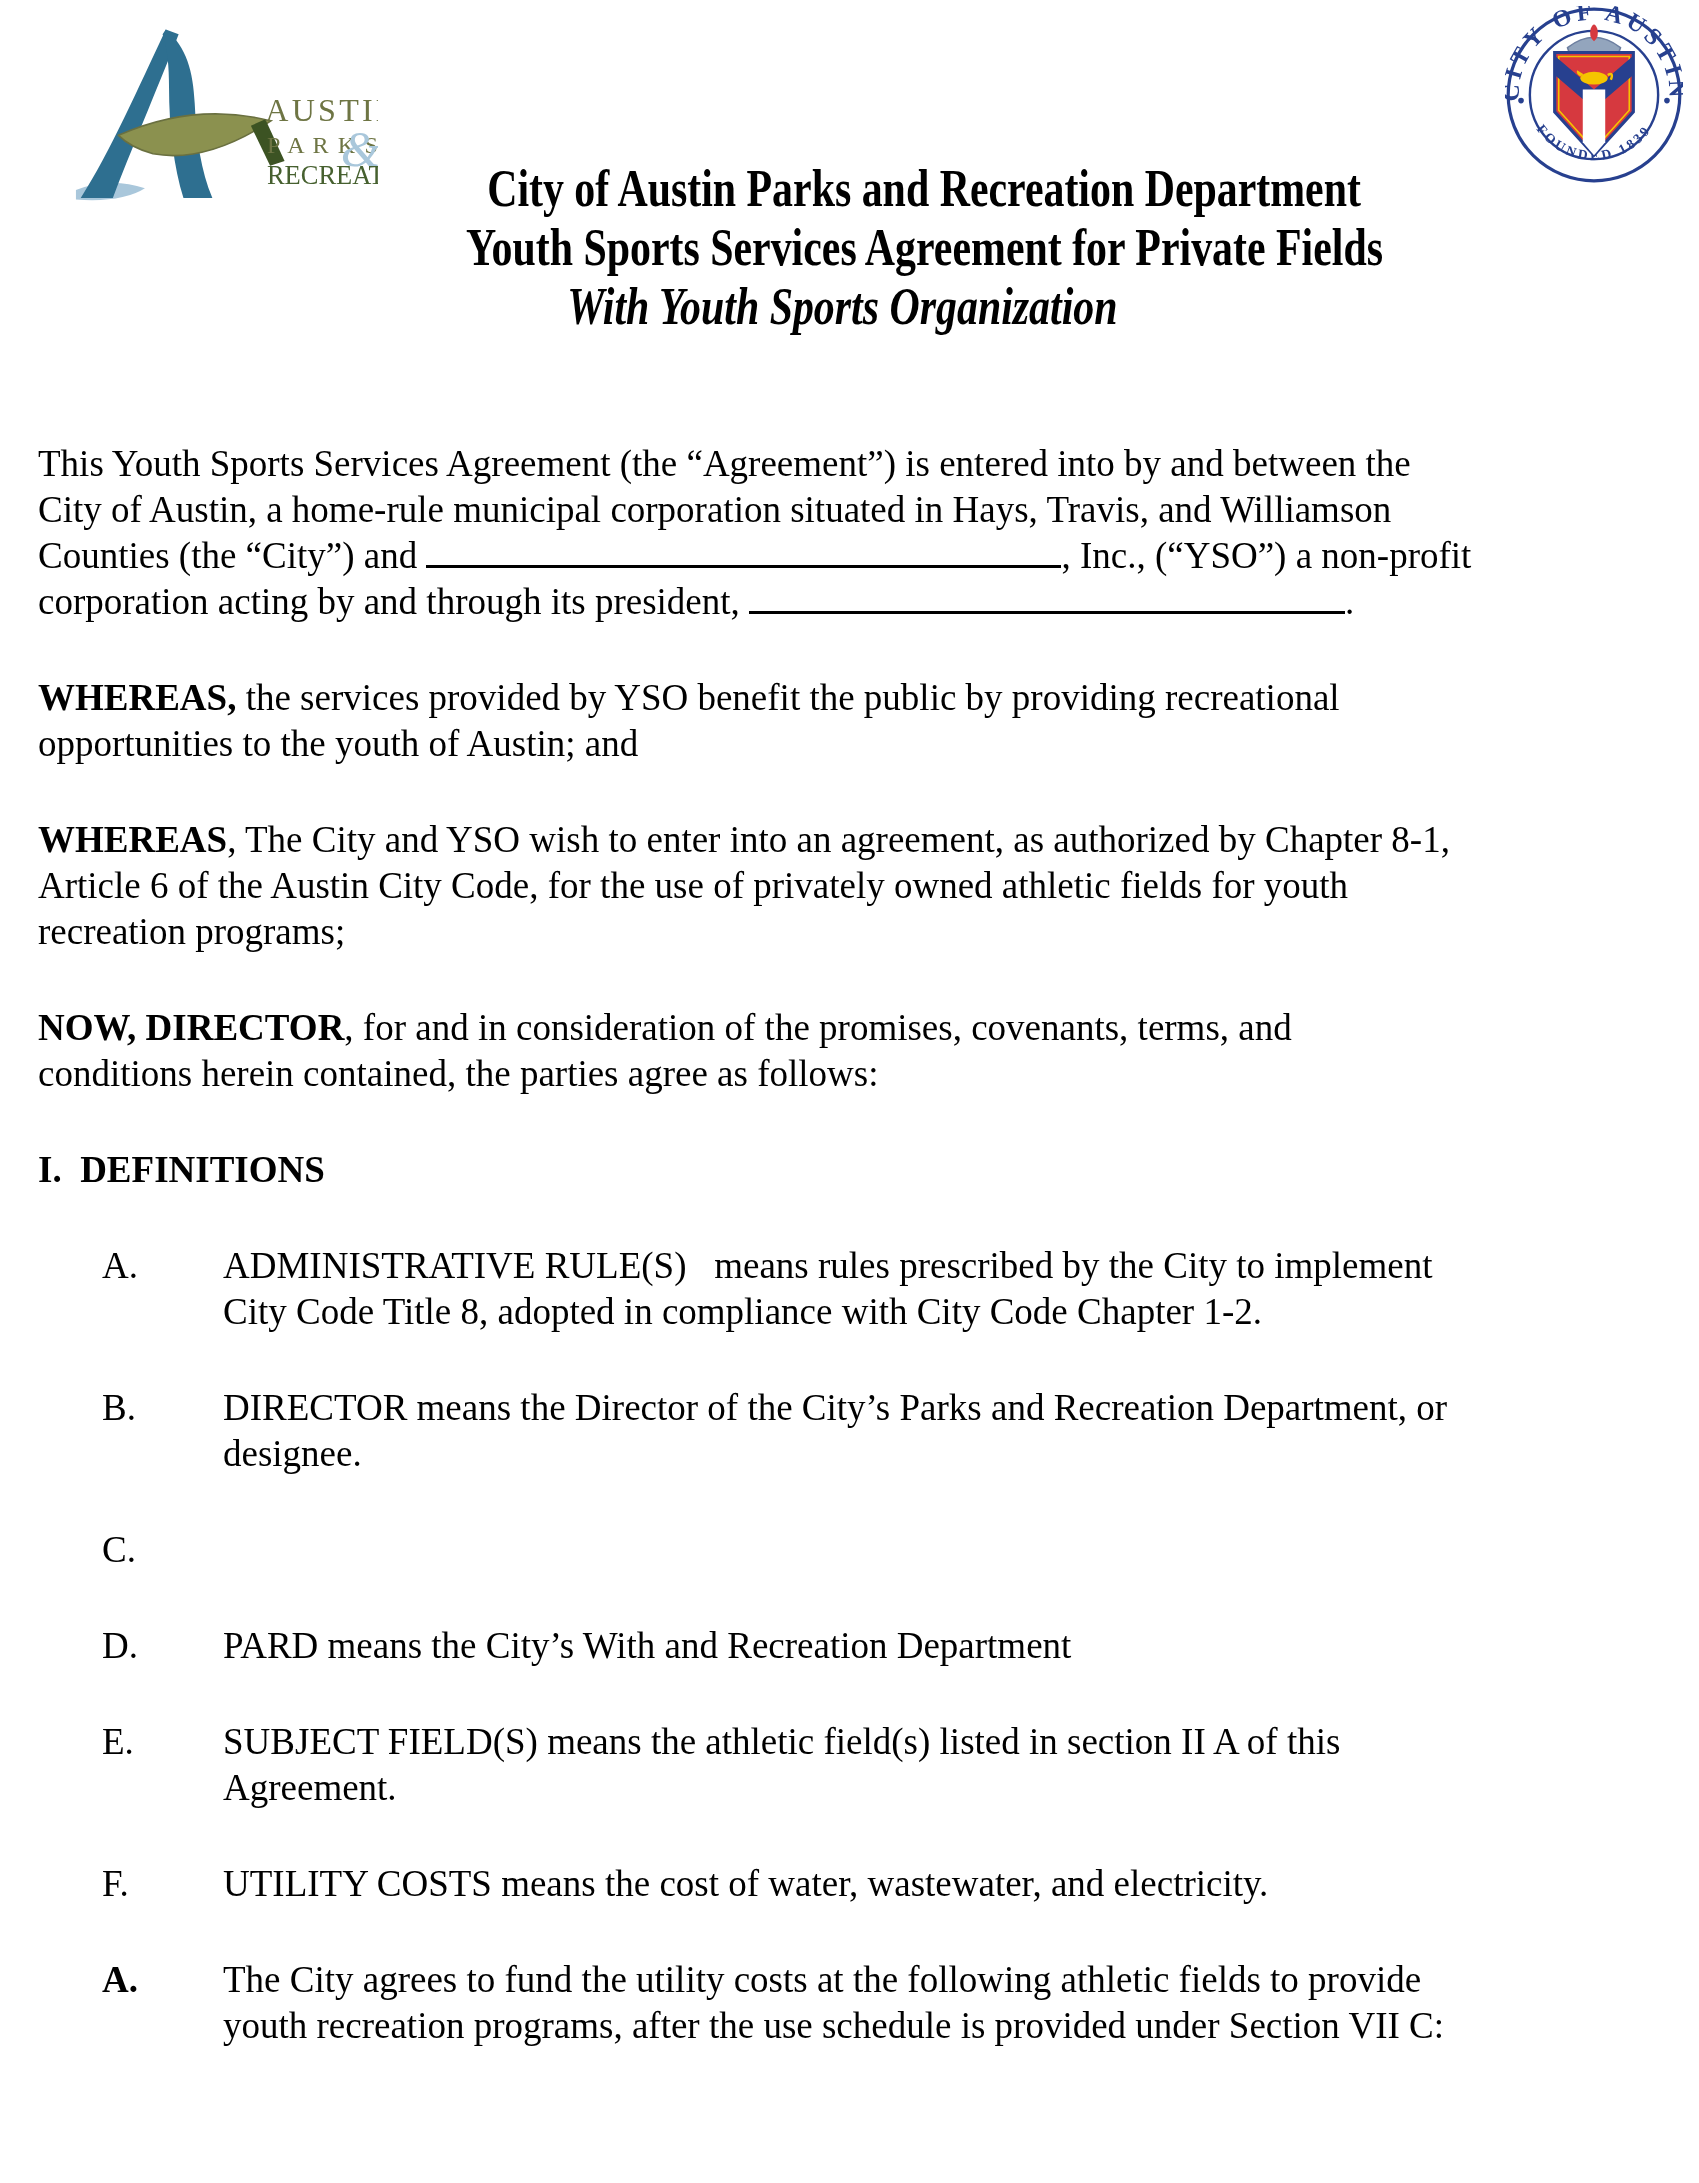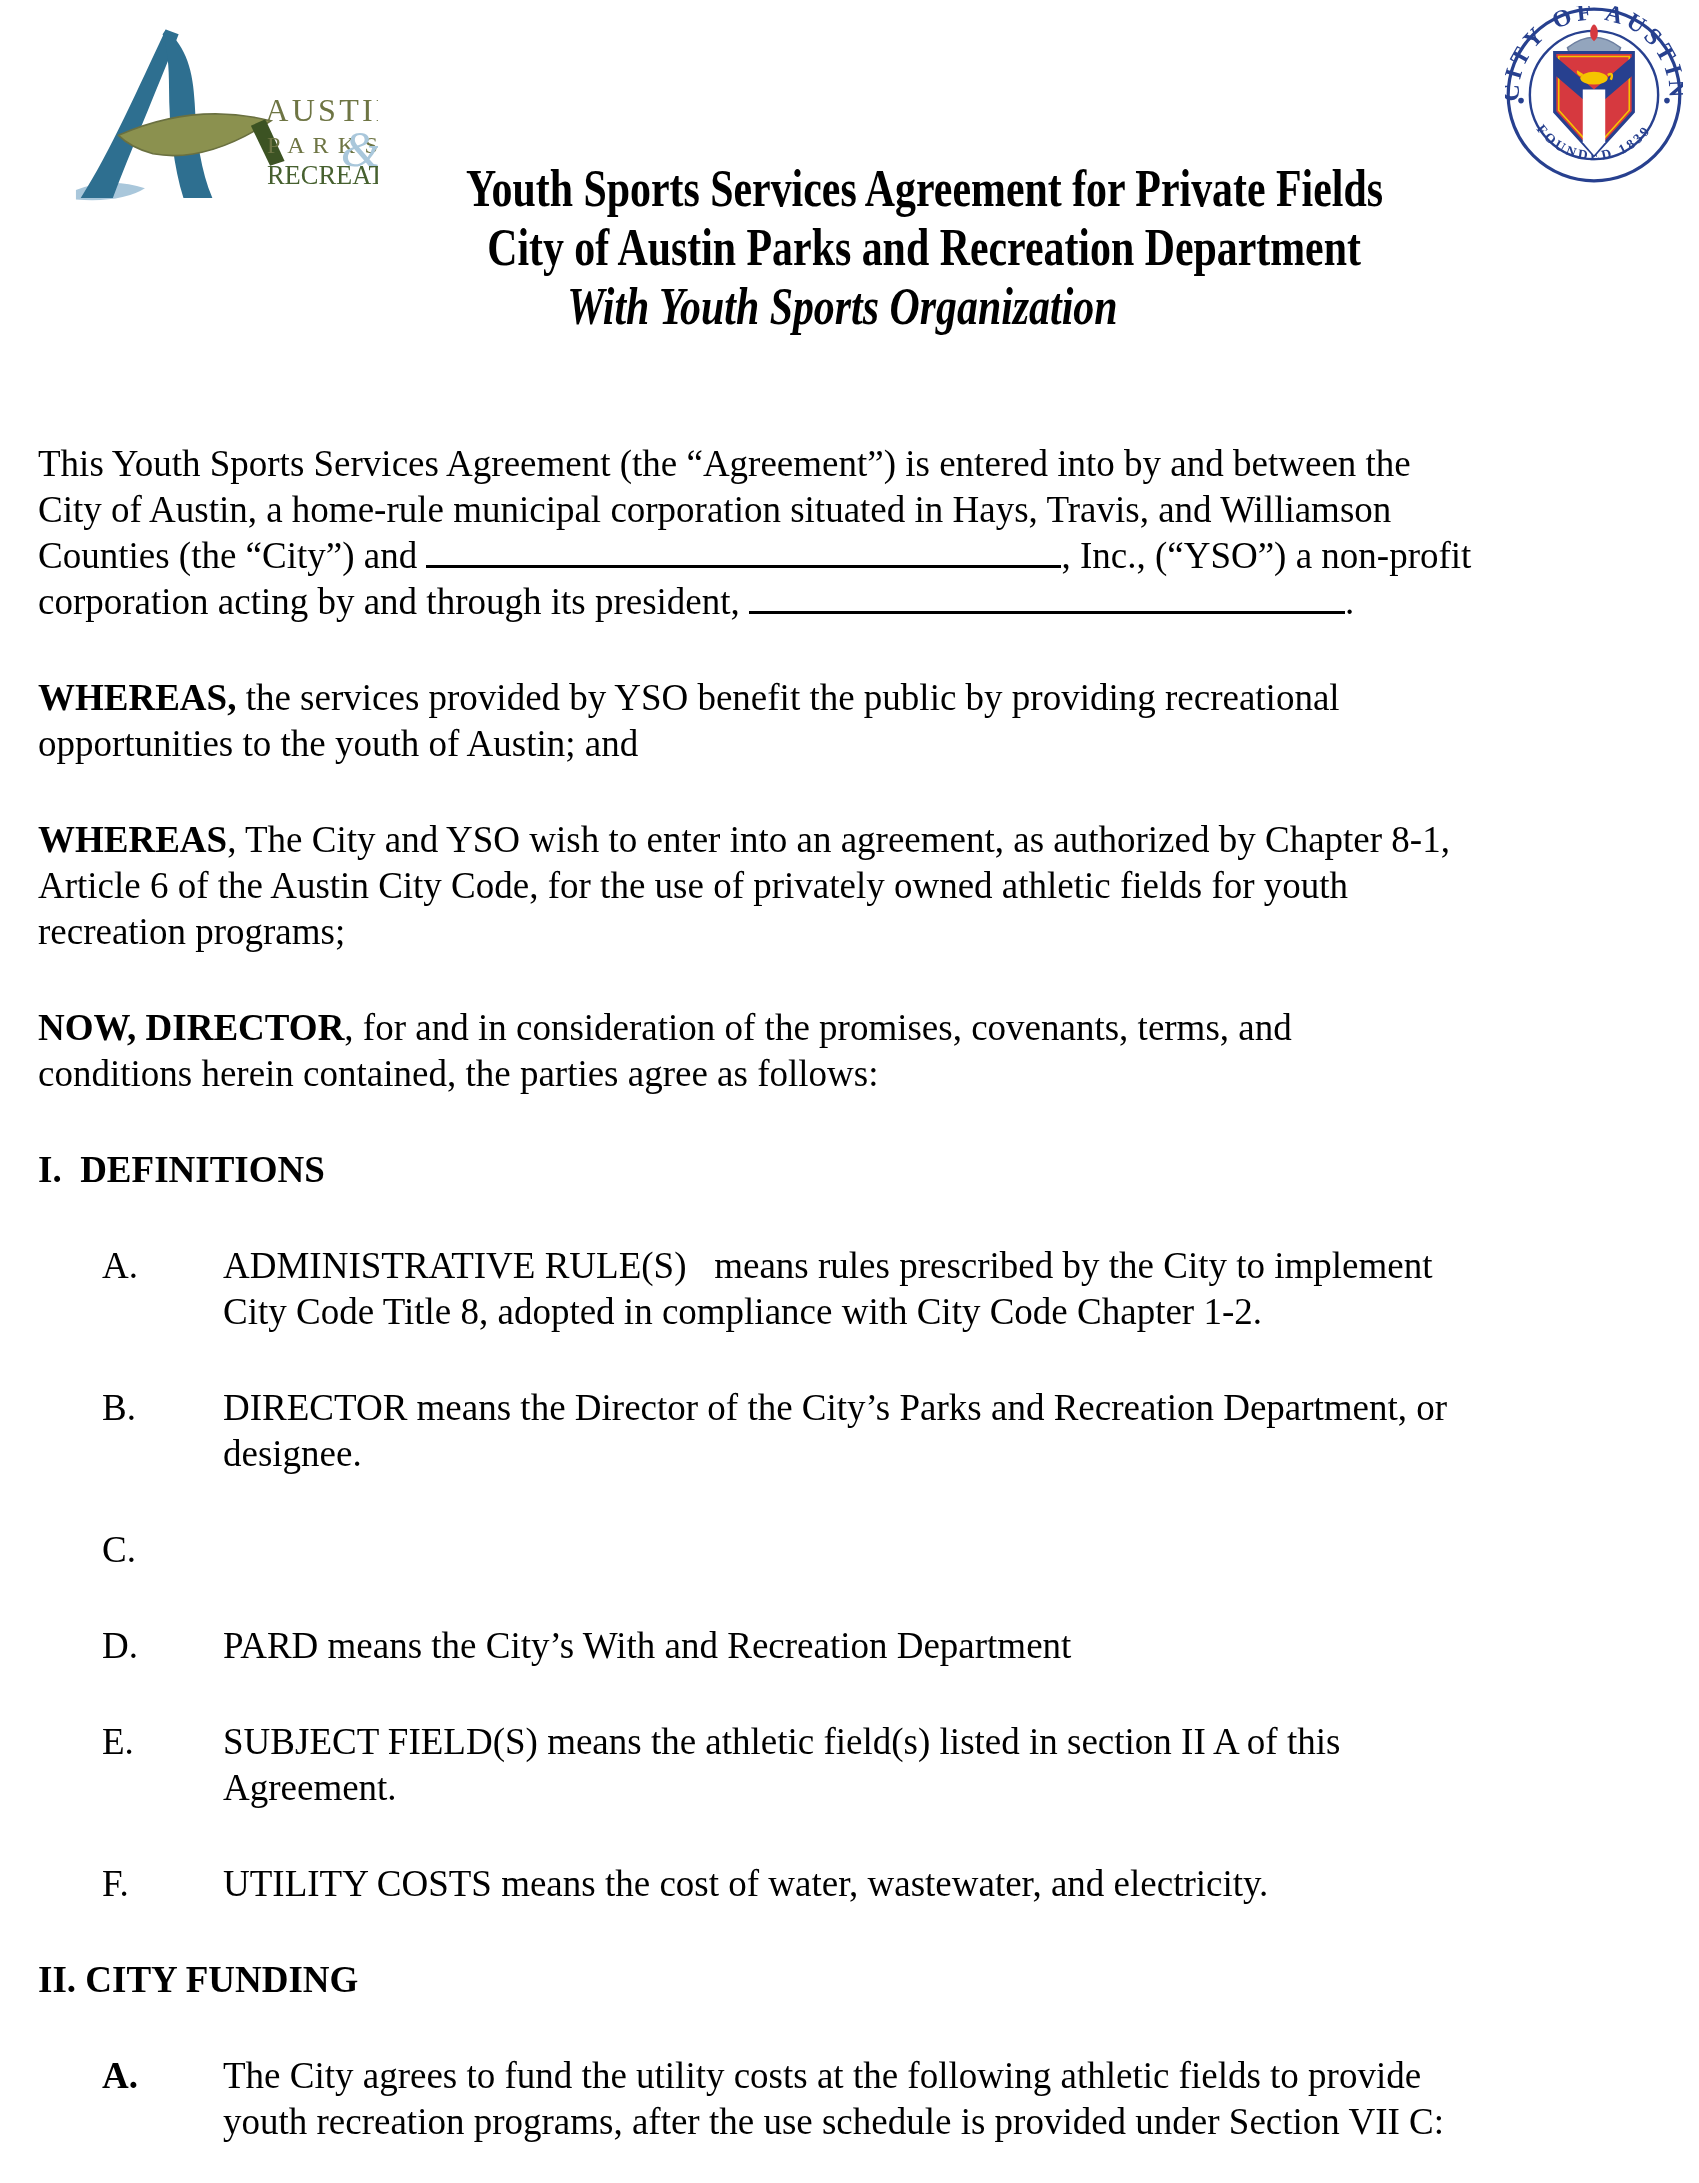--- a/index.html
+++ b/index.html
@@ -94,22 +94,22 @@
 
       <polygon points="97,104 125,104 125,170 111,186 97,170" fill="#ffffff"></polygon>
 
       <ellipse cx="111" cy="90" rx="17" ry="8" fill="#f5c400"></ellipse>
       <path d="M94,88 Q88,84 90,80 L98,85 Z" fill="#f5c400"></path>
       <path d="M128,86 q8,-4 4,6" fill="none" stroke="#f5c400" stroke-width="3"></path>
     </svg>
   </div>
 
   <div class="title-block">
+    <span class="title-line"><span>City of Austin Parks and Recreation Department</span></span>
     <span class="title-line"><span>Youth Sports Services Agreement for Private Fields</span></span>
-    <span class="title-line"><span>City of Austin Parks and Recreation Department</span></span>
     <span class="title-line shift-left"><span>With Youth Sports Organization</span></span>
   </div>
 
   <div class="content">
 
     <p class="para"><span>This Youth Sports Services Agreement (the “Agreement”) is entered into by and between the
 City of Austin, a home-rule municipal corporation situated in Hays, Travis, and Williamson
 Counties (the “City”) and </span><span class="blank blank1"></span><span>, Inc., (“YSO”) a non-profit
 corporation acting by and through its president, </span><span class="blank blank2"></span><span>.</span></p>
 
@@ -150,21 +150,20 @@
       <span class="li-marker">E.</span>
       <span class="li-text">SUBJECT FIELD(S) means the athletic field(s) listed in section II A of this
 Agreement.</span>
     </div>
 
     <div class="li">
       <span class="li-marker">F.</span>
       <span class="li-text">UTILITY COSTS means the cost of water, wastewater, and electricity.</span>
     </div>
 
-    <p class="heading">II. CITY FUNDING</p>
 
     <div class="li">
       <span class="li-marker bold">A.</span>
       <span class="li-text">The City agrees to fund the utility costs at the following athletic fields to provide
 youth recreation programs, after the use schedule is provided under Section VII C:</span>
     </div>
 
   </div>
 </div>
 

